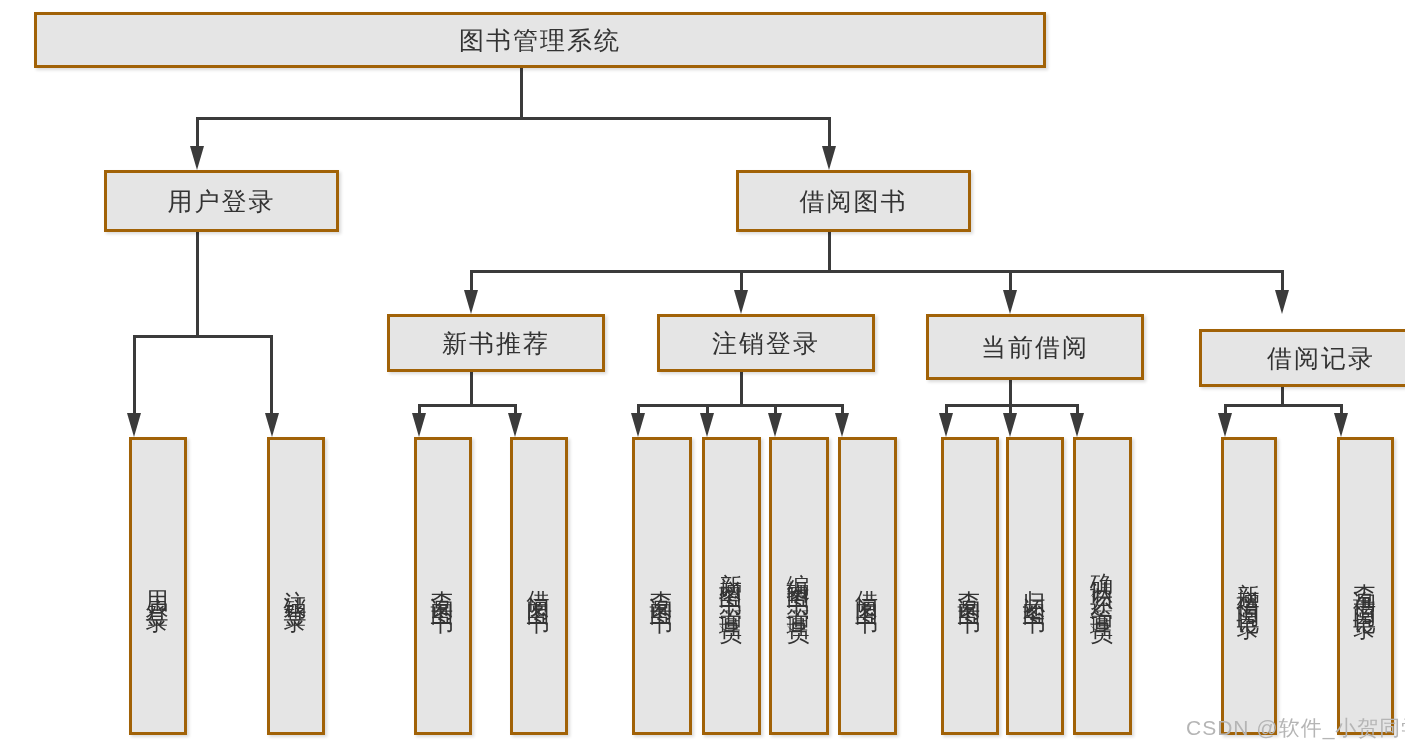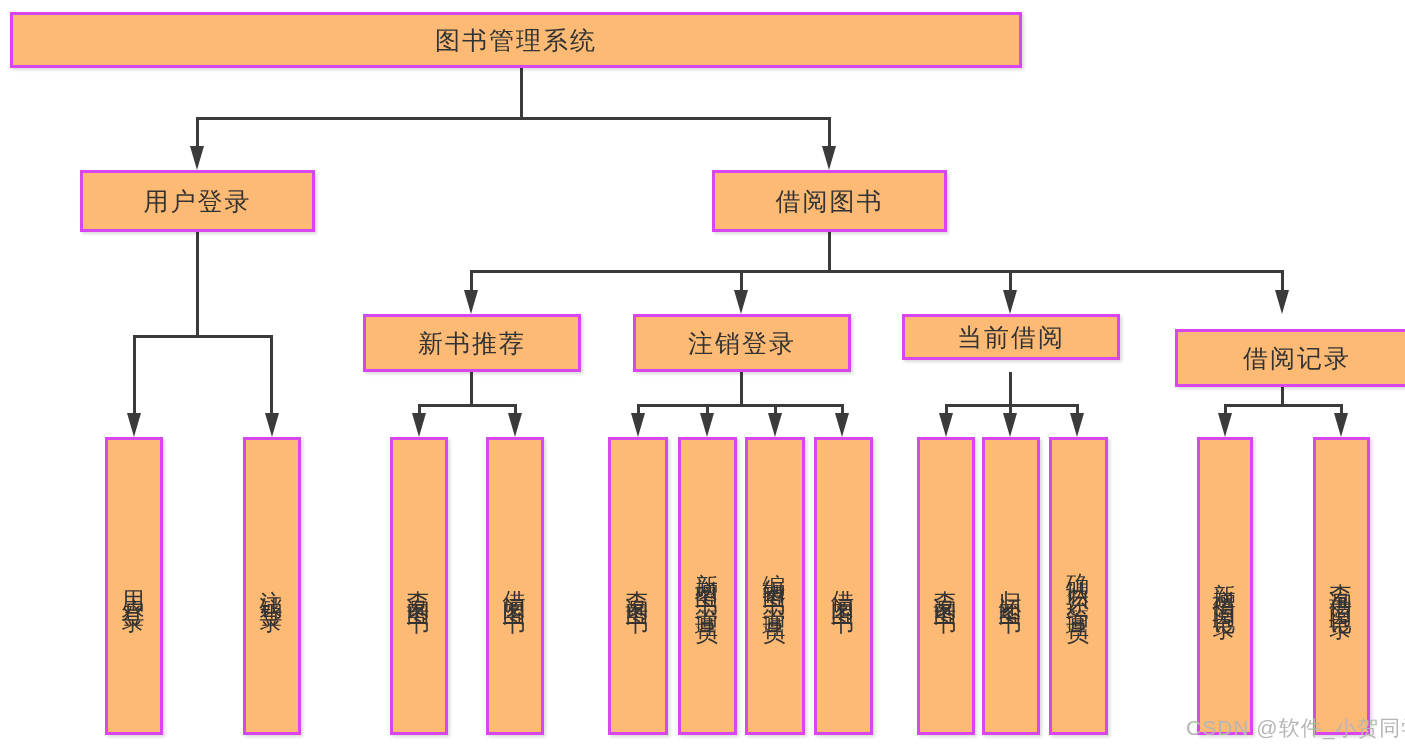--- a/index.html
+++ b/index.html
@@ -8,28 +8,29 @@
     width: 1405px;
     height: 747px;
     background: #ffffff;
     font-family: "Liberation Sans", "DejaVu Sans", sans-serif;
     overflow: hidden;
   }
   
   .box {
     position: absolute;
     box-sizing: border-box;
-    border: 3px solid #d946ef;
-    background: #fdba74;
+    border: 3px solid #a16207;
+    background: #e5e5e5;
     color: #333333;
     display: flex;
     align-items: center;
     justify-content: center;
     z-index: 2;
     box-shadow: 2px 2px 3px rgba(0,0,0,0.15);
+    margin-left: 24px;
   }
   .hbox { font-size: 25px; letter-spacing: 2px; }
   .vbox {
     writing-mode: vertical-rl;
     text-orientation: mixed;
     font-size: 23px;
     letter-spacing: 7px;
     top: 437px;
     height: 298px;
   }
@@ -41,21 +42,21 @@
     border-left: 7px solid transparent;
     border-right: 7px solid transparent;
     border-top: 24px solid #3b3b3b;
   }
   
   .pos-root           { left: 10px;  top: 12px;  width: 1012px; height: 56px; }
   .pos-user-login     { left: 80px;  top: 170px; width: 235px;  height: 62px; }
   .pos-book-mgmt      { left: 712px; top: 170px; width: 235px;  height: 62px; }
   .pos-new-book-rec   { left: 363px; top: 314px; width: 218px;  height: 58px; }
   .pos-book-borrow    { left: 633px; top: 314px; width: 218px;  height: 58px; }
-  .pos-current-borrow { left: 902px; top: 314px; width: 218px;  height: 46px; }
+  .pos-current-borrow { left: 902px; top: 314px; width: 218px;  height: 66px; }
   .pos-borrow-records { left: 1175px;top: 329px; width: 244px;  height: 58px; }
   .pos-leaf-user-login    { left: 105px;  width: 58px; }
   .pos-leaf-logout        { left: 243px;  width: 58px; }
   .pos-leaf-query-1       { left: 390px;  width: 58px; }
   .pos-leaf-borrow-1      { left: 486px;  width: 58px; }
   .pos-leaf-query-2       { left: 608px;  width: 60px; }
   .pos-leaf-add-books     { left: 678px;  width: 59px; }
   .pos-leaf-edit-books    { left: 745px;  width: 60px; }
   .pos-leaf-borrow-2      { left: 814px;  width: 59px; }
   .pos-leaf-query-3       { left: 917px;  width: 58px; }

